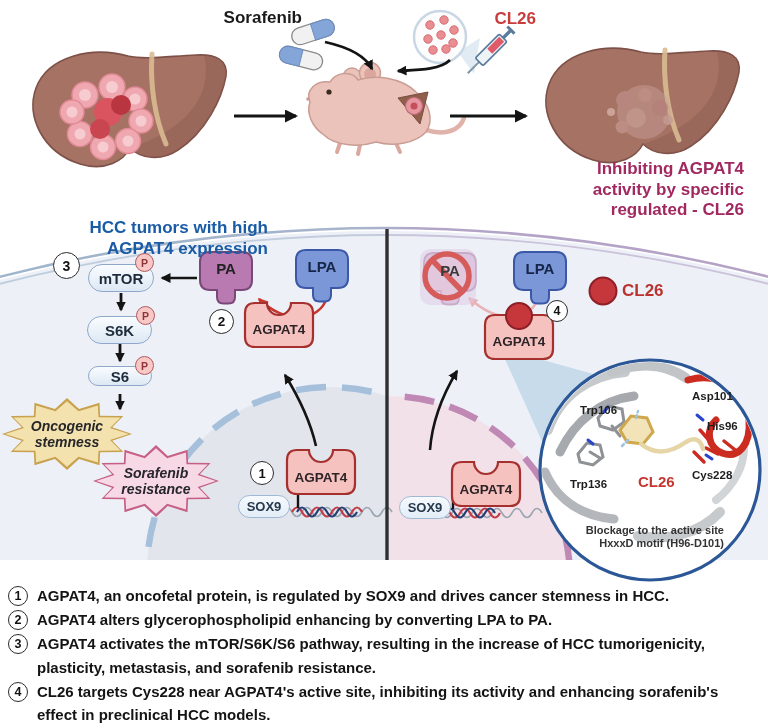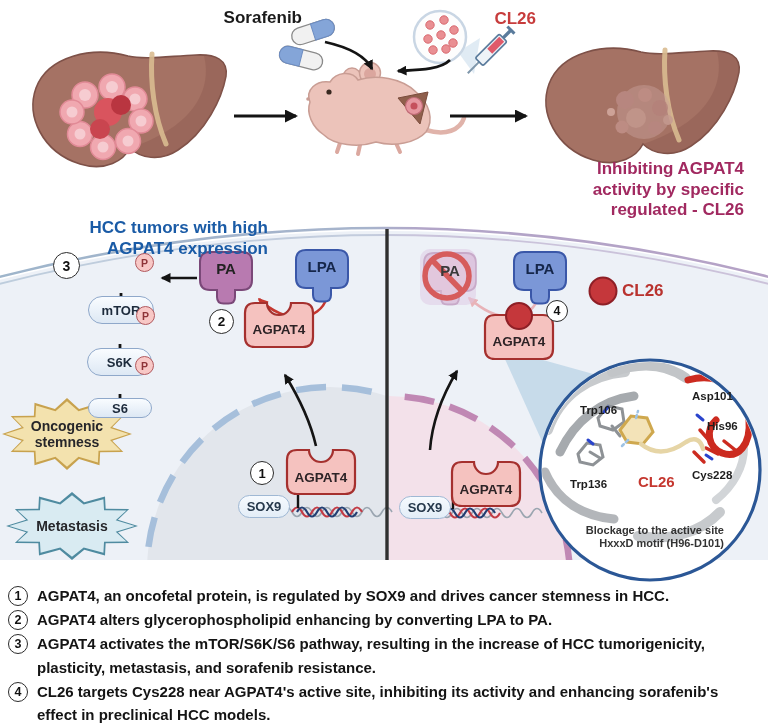--- a/index.html
+++ b/index.html
@@ -4,37 +4,37 @@
 <style>
   html,body{margin:0;padding:0;background:#ffffff;}
   #stage{position:relative;width:768px;height:726px;background:#ffffff;overflow:hidden;
          font-family:"Liberation Sans", sans-serif;}
   .cap{font-weight:bold;text-align:right;}
   svg{display:block;}
   #art{position:absolute;left:0;top:0;z-index:1;}
   .lbl{position:absolute;z-index:3;}
   .pillnode{position:absolute;z-index:3;background:linear-gradient(#f9fcff,#dde8f4);
             border:1.8px solid #8fa8ca;border-radius:14px;display:flex;align-items:center;
-            justify-content:center;font-weight:bold;font-size:13px;color:#1d2b3c;box-sizing:border-box;margin-top:32px;}
+            justify-content:center;font-weight:bold;font-size:15px;color:#1d2b3c;box-sizing:border-box;}
   .pbadge{position:absolute;z-index:4;width:19px;height:19px;border-radius:50%;background:#f8c8c6;
           border:1.6px solid #b2595e;color:#8e3438;font-size:10.5px;font-weight:bold;
           display:flex;align-items:center;justify-content:center;box-sizing:border-box;}
   .numc{position:absolute;z-index:5;border-radius:50%;background:#ffffff;border:1.8px solid #2b2b2b;
         color:#111;font-weight:bold;display:flex;align-items:center;justify-content:center;box-sizing:border-box;}
   .soxcap{position:absolute;z-index:3;background:linear-gradient(#f6fafe,#e3edf7);border:1.6px solid #9fb8d4;
           border-radius:12px;display:flex;align-items:center;justify-content:center;
           font-weight:bold;font-size:13px;color:#27394c;box-sizing:border-box;}
   .nodelbl{position:absolute;z-index:3;text-align:center;font-weight:bold;color:#2d2326;}
   .burst{position:absolute;z-index:2;}
   .burst,.burst-in{clip-path:polygon(100% 50%,84.8% 59.3%,93.3% 75%,75.5% 75.5%,75% 93.3%,59.3% 84.8%,
     50% 100%,40.7% 84.8%,25% 93.3%,24.5% 75.5%,6.7% 75%,15.2% 59.3%,0% 50%,15.2% 40.7%,6.7% 25%,
     24.5% 24.5%,25% 6.7%,40.7% 15.2%,50% 0%,59.3% 15.2%,75% 6.7%,75.5% 24.5%,93.3% 25%,84.8% 40.7%);}
   .burst-in{position:absolute;left:3.2px;top:3.2px;right:3.2px;bottom:3.2px;}
   .burst-txt{position:absolute;left:0;top:0;right:0;bottom:0;display:flex;align-items:center;
-             justify-content:center;text-align:center;font-weight:bold;font-size:14px;line-height:16px;color:#26262a;z-index:2;}
+             justify-content:center;text-align:center;font-weight:bold;font-size:14px;line-height:16px;color:#26262a;z-index:2;font-style:italic;}
   .notes{position:absolute;left:8px;top:584px;width:752px;z-index:3;}
   .note-row{display:flex;align-items:flex-start;gap:9px;margin:0 0 0.5px 0;}
   .note-num{flex:0 0 auto;width:20px;height:20px;margin-top:2px;border:1.7px solid #2b2b2b;border-radius:50%;
             display:flex;align-items:center;justify-content:center;font-size:12.5px;font-weight:bold;color:#111;box-sizing:border-box;}
   .note-txt{flex:1;font-size:15px;font-weight:bold;color:#141414;line-height:23.5px;}
   .inslbl{position:absolute;z-index:4;font-weight:bold;font-size:11.5px;color:#1d1d1d;}
 </style>
 </head>
 <body>
 
@@ -284,23 +284,23 @@
   <div class="nodelbl" style="left:452px;top:482px;width:68px;font-size:13.5px;">AGPAT4</div>
   <div class="nodelbl" style="left:622px;top:281px;width:70px;font-size:17px;color:#b9332f;text-align:left;">CL26</div>
 
   <div class="soxcap" style="left:238px;top:495px;width:52px;height:23px;">SOX9</div>
   <div class="soxcap" style="left:399px;top:496px;width:52px;height:23px;">SOX9</div>
 
   <div class="burst" style="left:2px;top:398px;width:130px;height:72px;background:#c8a24e;">
     <div class="burst-in" style="background:#f3e2ae;"></div>
     <div class="burst-txt" style="padding:0 14px;">Oncogenic stemness</div>
   </div>
-  <div class="burst" style="left:6px;top:492px;width:132px;height:68px;background:#4f8ba0;">
-    <div class="burst-in" style="background:#d9ebf2;"></div>
-    <div class="burst-txt">Metastasis</div>
+  <div class="burst" style="left:93px;top:445px;width:126px;height:72px;background:#c65f86;">
+    <div class="burst-in" style="background:#f7d8e5;"></div>
+    <div class="burst-txt" style="padding:0 12px;">Sorafenib resistance</div>
   </div>
 
   <div class="inslbl" style="left:580px;top:404px;">Trp106</div>
   <div class="inslbl" style="left:692px;top:390px;">Asp101</div>
   <div class="inslbl" style="left:707px;top:420px;">His96</div>
   <div class="inslbl" style="left:570px;top:478px;">Trp136</div>
   <div class="inslbl" style="left:638px;top:473px;font-size:15px;color:#c5372f;">CL26</div>
   <div class="inslbl" style="left:692px;top:469px;">Cys228</div>
   <div class="inslbl cap" style="left:580px;top:524px;width:144px;font-size:11px;line-height:13px;color:#333;">Blockage to the active site HxxxD motif (H96-D101)</div>
 

